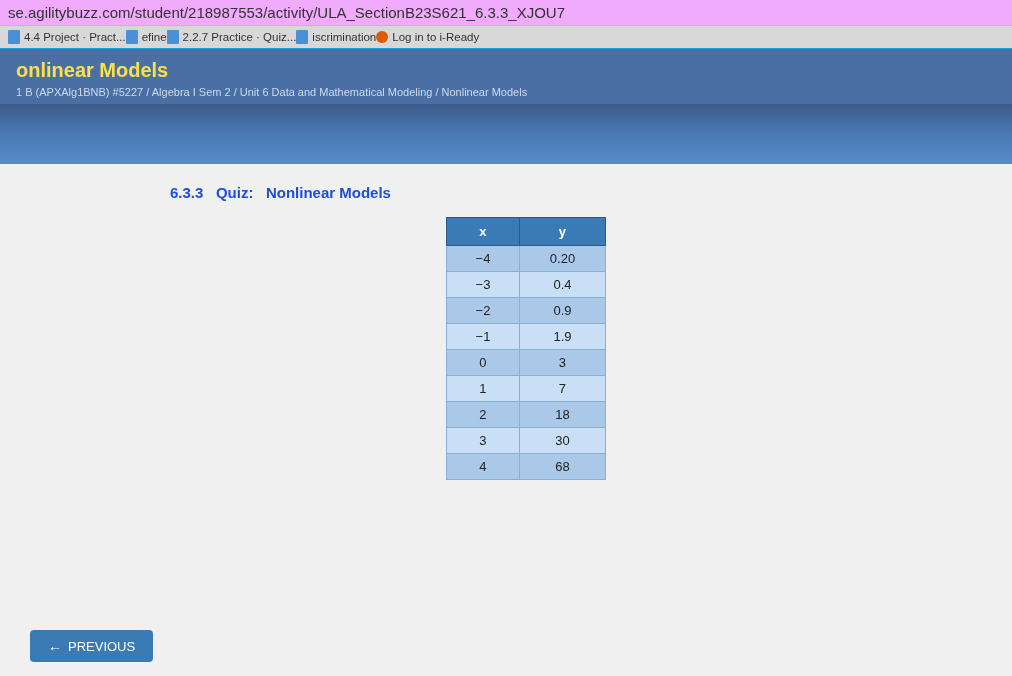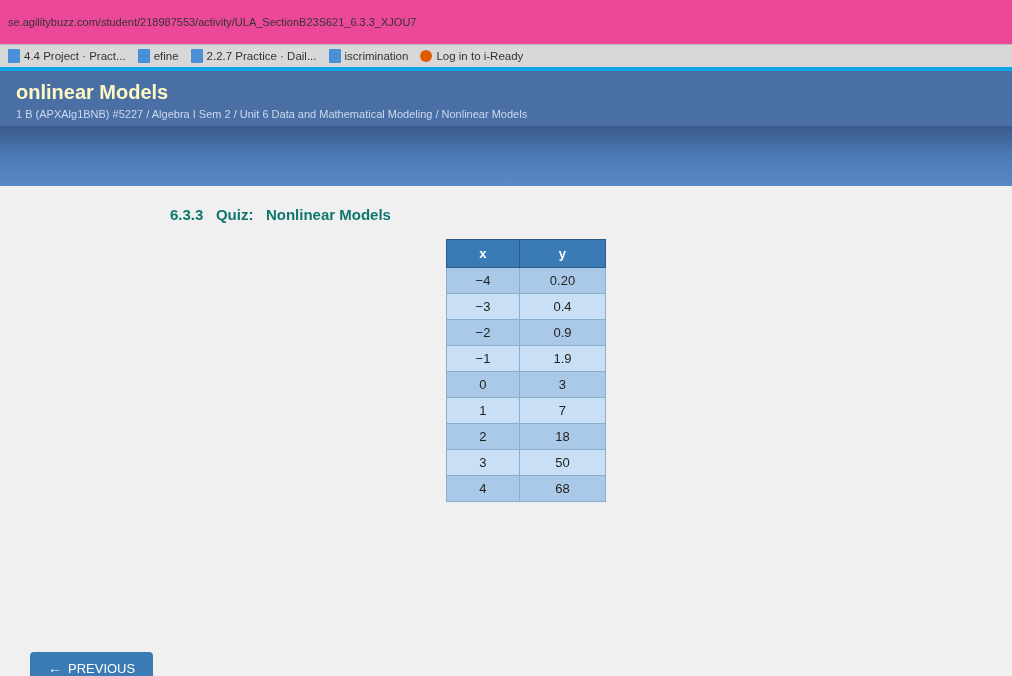--- a/index.html
+++ b/index.html
@@ -7,38 +7,37 @@
       font-family: Arial, sans-serif;
       font-size: 13px;
       background: #e8e8e8;
       width: 1012px;
       min-height: 676px;
       overflow: hidden;
     }
 
     
     .browser-bar {
-      background: #ec4899;
-      padding: 16px 8px;
-      font-size: 11px;
+      background: #f0abfc;
+      padding: 4px 8px;
+      font-size: 15px;
       color: #333;
       border-bottom: 1px solid #bbb;
       white-space: nowrap;
       overflow: hidden;
       text-overflow: ellipsis;
     }
 
     
     .tab-bar {
       background: #d8d8d8;
       display: flex;
       align-items: center;
       padding: 4px 8px;
-      gap: 12px;
-      border-bottom: 4px solid #0ea5e9;
+      border-bottom: 1px solid #0ea5e9;
       font-size: 11.5px;
       color: #333;
     }
     .tab-item {
       display: flex;
       align-items: center;
       gap: 4px;
       cursor: pointer;
       white-space: nowrap;
     }
@@ -57,21 +56,21 @@
       background: #e05a00;
       border-radius: 50%;
     }
 
     
     .page-header {
       background: #4a6fa5;
       padding: 10px 16px 6px 16px;
     }
     .page-title {
-      color: #fef9c3;
+      color: #fde047;
       font-size: 20px;
       font-weight: bold;
       margin-bottom: 4px;
     }
     .breadcrumb {
       color: #ccd9ee;
       font-size: 11px;
     }
 
     
@@ -83,21 +82,21 @@
     
     .main-content {
       background: #f0f0f0;
       padding: 20px 30px 20px 30px;
       min-height: 450px;
     }
 
     .quiz-title {
       font-size: 15px;
       font-weight: bold;
-      color: #0f766e;
+      color: #1d4ed8;
       margin-bottom: 16px;
       margin-left: 140px;
     }
 
     
     .table-container {
       display: flex;
       justify-content: center;
       margin-left: 40px;
     }
@@ -162,21 +161,21 @@
   <div class="tab-item">
     <span class="tab-icon-doc"></span>
     <span>4.4 Project · Pract...</span>
   </div>
   <div class="tab-item">
     <span class="tab-icon-doc"></span>
     <span>efine</span>
   </div>
   <div class="tab-item">
     <span class="tab-icon-doc"></span>
-    <span>2.2.7 Practice · Dail...</span>
+    <span>2.2.7 Practice · Quiz...</span>
   </div>
   <div class="tab-item">
     <span class="tab-icon-doc"></span>
     <span>iscrimination</span>
   </div>
   <div class="tab-item">
     <span class="tab-icon-circle"></span>
     <span>Log in to i-Ready</span>
   </div>
 </div>
@@ -229,21 +228,21 @@
           <tr>
             <td>1</td>
             <td>7</td>
           </tr>
           <tr>
             <td>2</td>
             <td>18</td>
           </tr>
           <tr>
             <td>3</td>
-            <td>50</td>
+            <td>30</td>
           </tr>
           <tr>
             <td>4</td>
             <td>68</td>
           </tr>
         </tbody>
     </table>
   </div>
 </div>
 

